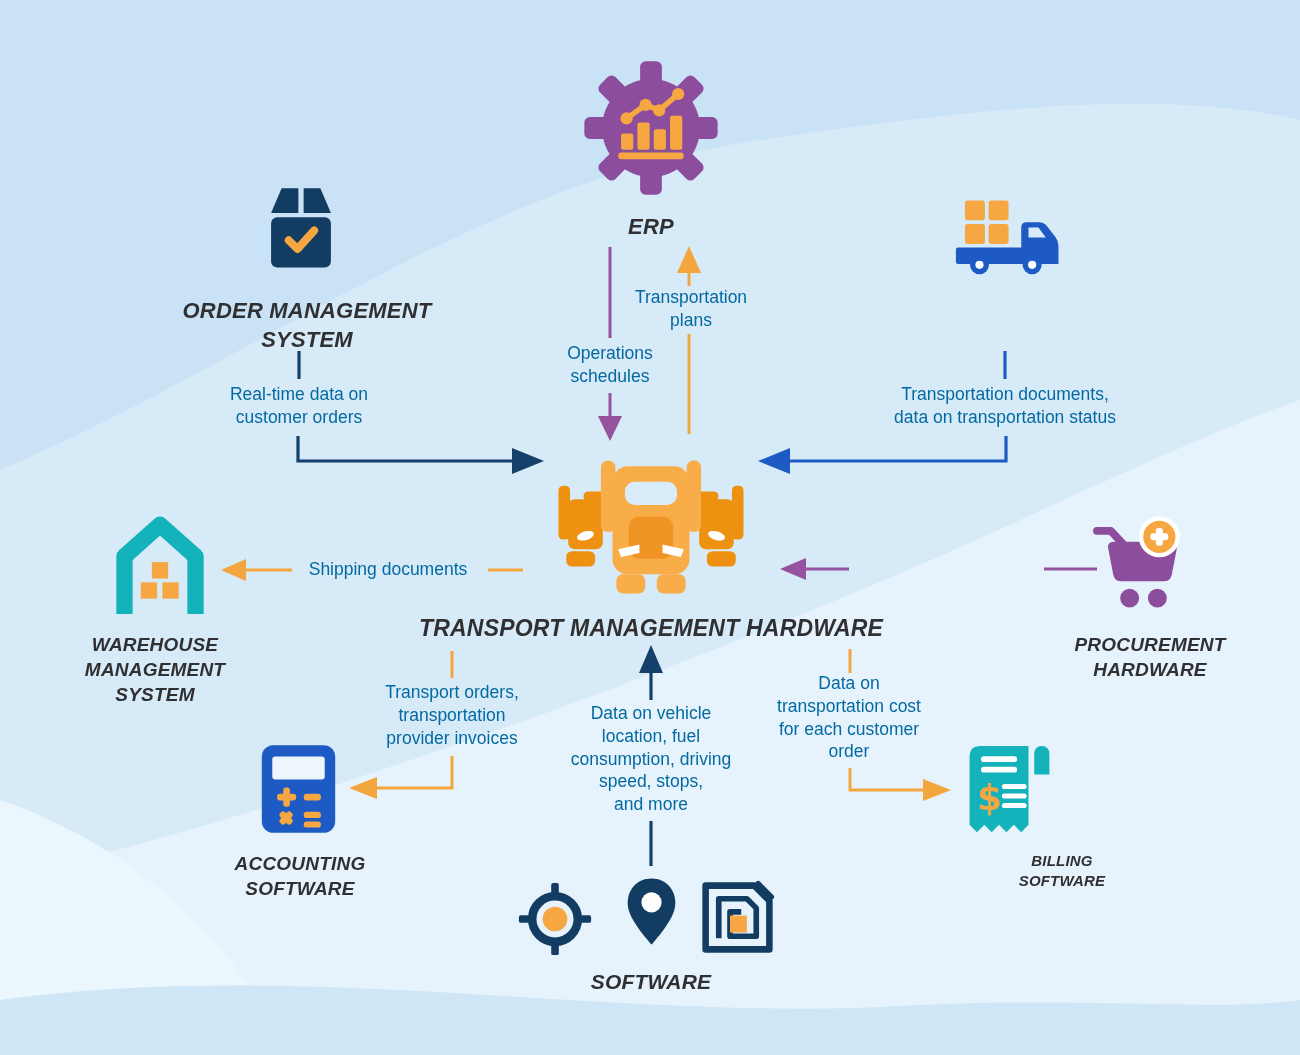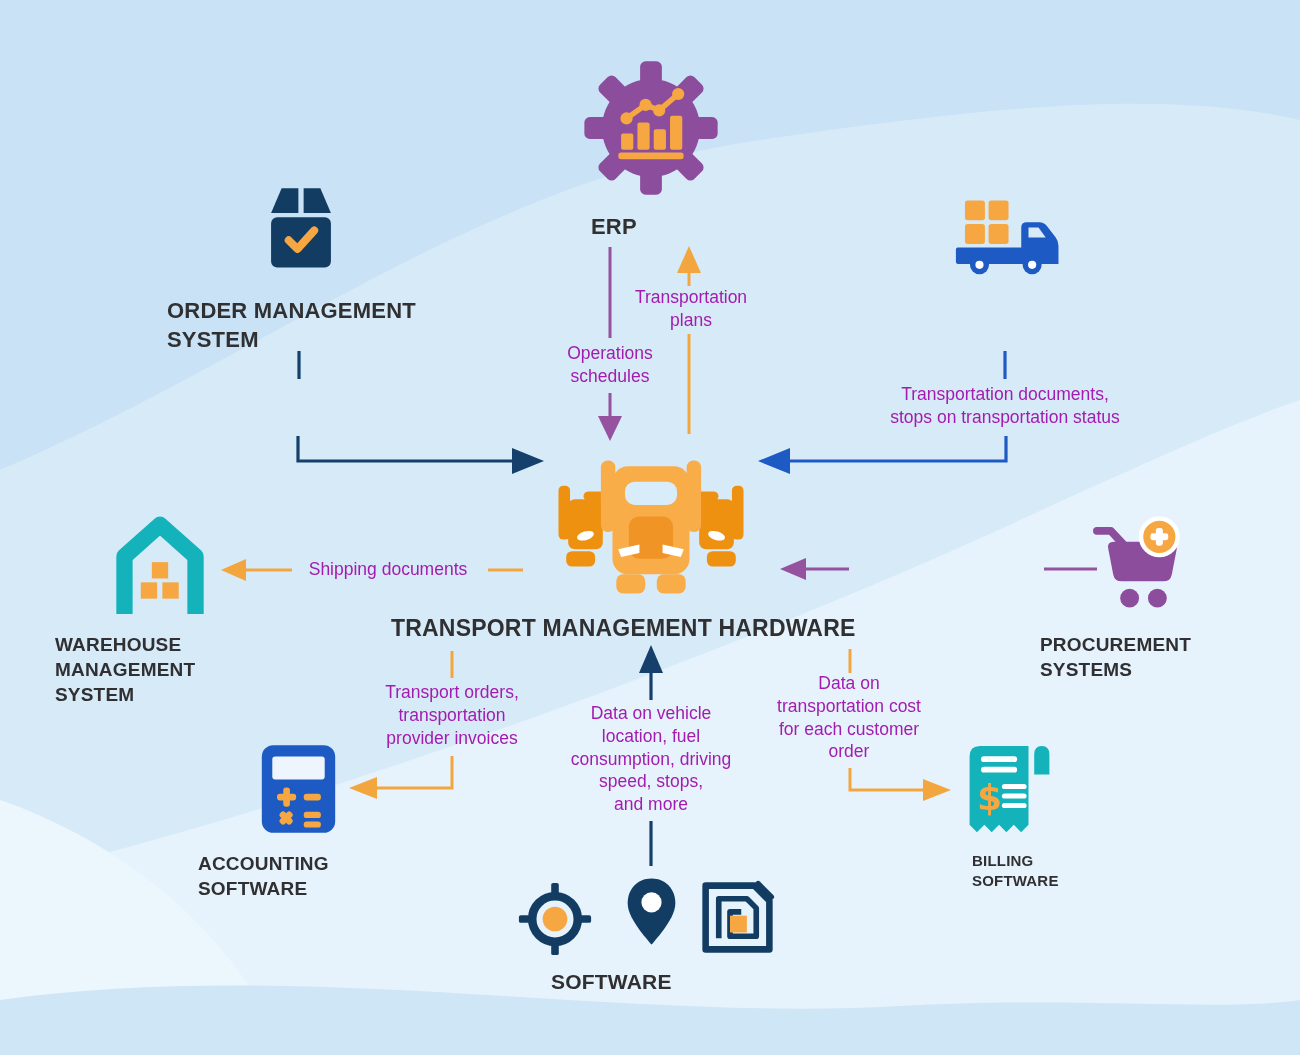--- a/index.html
+++ b/index.html
@@ -2,23 +2,23 @@
 <html><head>
 <meta charset="utf-8">
 <style>
   html,body{margin:0;padding:0;background:#fff;}
   .canvas{position:relative;width:1300px;height:1055px;overflow:hidden;
     font-family:"Liberation Sans", sans-serif;}
   .bg,.arrows{position:absolute;left:0;top:0;width:1300px;height:1055px;}
   .arrows{pointer-events:none;}
   .icon{position:absolute;}
   .icon svg{display:block;width:100%;height:100%;}
-  .nlabel{position:absolute;text-align:left;font-weight:bold;color:#303032;
-    white-space:pre-line;line-height:1.32;letter-spacing:.2px;}
-  .flabel{position:absolute;text-align:center;font-weight:normal;color:#a21caf;
+  .nlabel{position:absolute;text-align:center;font-weight:bold;color:#303032;
+    white-space:pre-line;line-height:1.32;letter-spacing:.2px;font-style:italic;}
+  .flabel{position:absolute;text-align:center;font-weight:normal;color:#0369a1;
     font-size:17.5px;line-height:1.3;white-space:pre-line;}
 </style>
 </head>
 <body>
 
 <div class="canvas">
 
   <svg class="bg" viewBox="0 0 1300 1055">
     <rect width="1300" height="1055" fill="#c9e2f5"></rect>
     <path d="M0,470 C260,360 480,180 760,140 C980,108 1160,88 1300,120 L1300,1055 L0,1055 Z" fill="#d7eaf8"></path>
@@ -257,33 +257,35 @@
   </div>
 
   <div class="nlabel" style="left:591px;top:212px;width:120px;font-size:22px">ERP</div>
   <div class="nlabel" style="left:167px;top:296px;width:280px;font-size:22px">ORDER MANAGEMENT
 SYSTEM</div>
   <div class="nlabel" style="left:391px;top:613px;width:520px;font-size:23px">TRANSPORT MANAGEMENT HARDWARE</div>
   <div class="nlabel" style="left:55px;top:632px;width:200px;font-size:19px">WAREHOUSE
 MANAGEMENT
 SYSTEM</div>
   <div class="nlabel" style="left:1040px;top:632px;width:220px;font-size:19px">PROCUREMENT
-SYSTEMS</div>
+HARDWARE</div>
   <div class="nlabel" style="left:198px;top:851px;width:204px;font-size:19px">ACCOUNTING
 SOFTWARE</div>
   <div class="nlabel" style="left:972px;top:851px;width:180px;font-size:15px">BILLING
 SOFTWARE</div>
   <div class="nlabel" style="left:551px;top:968px;width:200px;font-size:21px">SOFTWARE</div>
 
   <div class="flabel" style="left:530px;top:342px;width:160px">Operations
 schedules</div>
   <div class="flabel" style="left:606px;top:286px;width:170px">Transportation
 plans</div>
+  <div class="flabel" style="left:169px;top:383px;width:260px">Real-time data on
+customer orders</div>
   <div class="flabel" style="left:850px;top:383px;width:310px">Transportation documents,
-stops on transportation status</div>
+data on transportation status</div>
   <div class="flabel" style="left:288px;top:558px;width:200px">Shipping documents</div>
   <div class="flabel" style="left:546px;top:702px;width:210px">Data on vehicle
 location, fuel
 consumption, driving
 speed, stops,
 and more</div>
   <div class="flabel" style="left:352px;top:681px;width:200px">Transport orders,
 transportation
 provider invoices</div>
   <div class="flabel" style="left:744px;top:672px;width:210px">Data on

